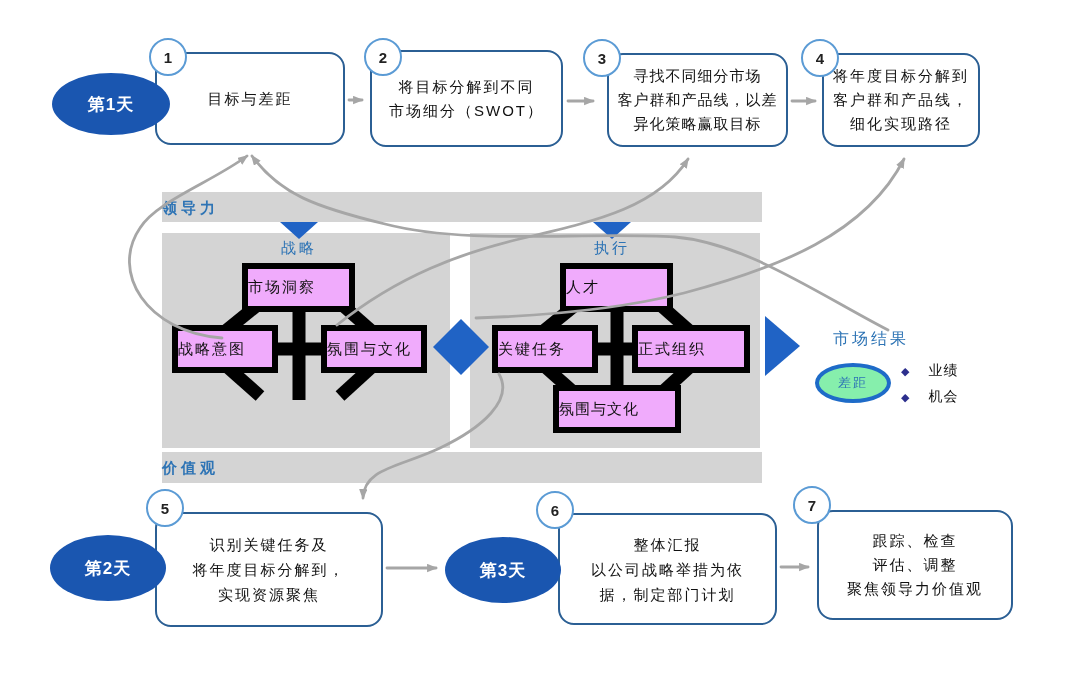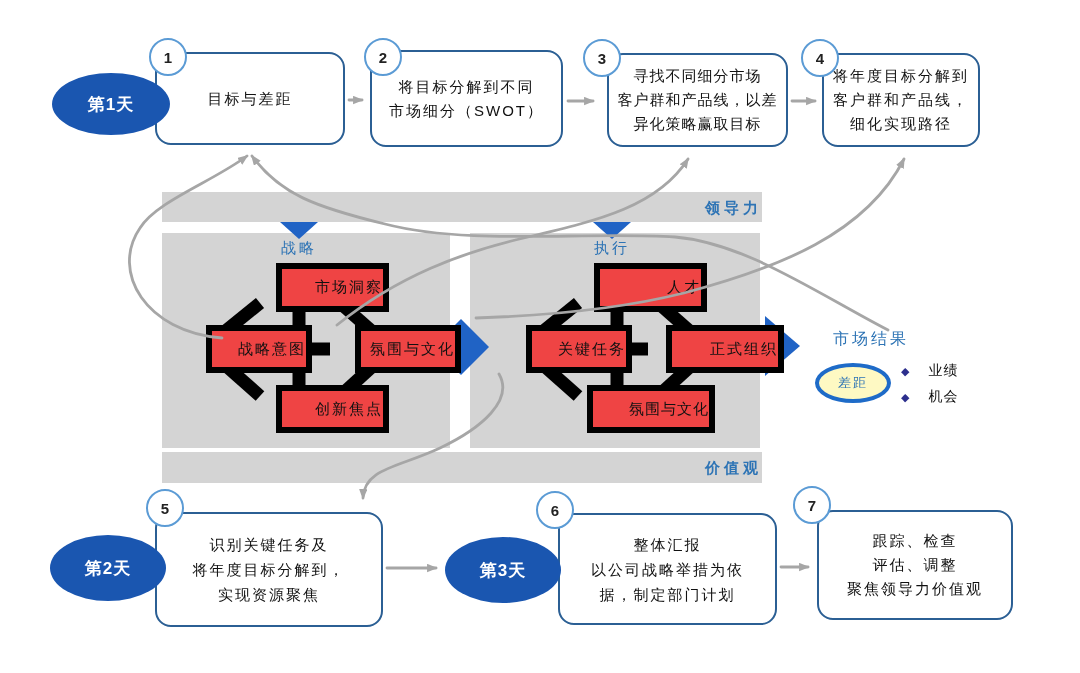--- a/index.html
+++ b/index.html
@@ -6,35 +6,35 @@
   #stage{position:relative;width:1080px;height:673px;background:#fff;overflow:hidden;
          font-family:"Liberation Sans", sans-serif;}
   svg{position:absolute;left:0;top:0;pointer-events:none;}
   #svg-base{z-index:1;}
   #svg-top{z-index:4;}
   .panel{position:absolute;background:#d4d4d4;z-index:0;}
   .box{position:absolute;background:#fff;border:2.5px solid #2b5f94;border-radius:16px;
        display:flex;flex-direction:column;justify-content:center;align-items:center;
        z-index:2;font-size:15px;line-height:24px;color:#111;letter-spacing:2px;
        text-align:center;box-sizing:border-box;}
-  .mbox{position:absolute;background:#ef4444;border:6px solid #000;display:flex;align-items:center;
-        justify-content:flex-end;z-index:2;font-size:15px;color:#111;letter-spacing:2px;
-        box-sizing:border-box;white-space:nowrap;margin-left:34px;}
+  .mbox{position:absolute;background:#f0abfc;border:6px solid #000;display:flex;align-items:center;
+        justify-content:flex-start;z-index:2;font-size:15px;color:#111;letter-spacing:2px;
+        box-sizing:border-box;white-space:nowrap;}
   .circle{position:absolute;width:34px;height:34px;border-radius:50%;background:#fff;
           border:2px solid #5b9bd5;display:flex;align-items:center;justify-content:center;
           font-weight:bold;font-size:15px;color:#222;z-index:3;box-sizing:content-box;}
   .day{position:absolute;border-radius:50%;background:#1a56b0;color:#fff;display:flex;
        align-items:center;justify-content:center;font-size:17px;font-weight:bold;z-index:2;
        letter-spacing:1px;}
   .bluelabel{position:absolute;color:#2e74b5;font-size:15px;letter-spacing:3px;z-index:2;
              font-weight:400;white-space:nowrap;}
-  .barlabel{position:absolute;left:162px;width:600px;text-align:right;color:#2e74b5;
+  .barlabel{position:absolute;left:162px;width:600px;text-align:left;color:#2e74b5;
             font-size:15px;letter-spacing:4px;z-index:2;font-weight:600;}
   .gap-ellipse{position:absolute;left:815px;top:363px;width:76px;height:40px;
-               border:4px solid #1e6bc8;border-radius:50%;background:#fef9c3;display:flex;
+               border:4px solid #1e6bc8;border-radius:50%;background:#86efac;display:flex;
                align-items:center;justify-content:center;color:#2e74b5;font-size:13px;
                z-index:2;letter-spacing:2px;box-sizing:border-box;}
   .bullet{position:absolute;display:flex;align-items:center;gap:18px;font-size:14px;
           color:#111;z-index:2;letter-spacing:1px;}
   .bdia{color:#2c2f8d;font-size:11px;}
 </style>
 </head>
 <body>
 
 <div id="stage">
@@ -140,23 +140,20 @@
 
   <div class="mbox" style="left:242px;top:263px;width:113px;height:49px">
       <span>市场洞察</span>
     </div>
   <div class="mbox" style="left:172px;top:325px;width:106px;height:48px">
       <span>战略意图</span>
     </div>
   <div class="mbox" style="left:321px;top:325px;width:106px;height:48px">
       <span>氛围与文化</span>
     </div>
-  <div class="mbox" style="left:242px;top:385px;width:113px;height:48px">
-      <span>创新焦点</span>
-    </div>
 
   <div class="mbox" style="left:560px;top:263px;width:113px;height:49px">
       <span>人才</span>
     </div>
   <div class="mbox" style="left:492px;top:325px;width:106px;height:48px">
       <span>关键任务</span>
     </div>
   <div class="mbox" style="left:632px;top:325px;width:118px;height:48px">
       <span>正式组织</span>
     </div>

